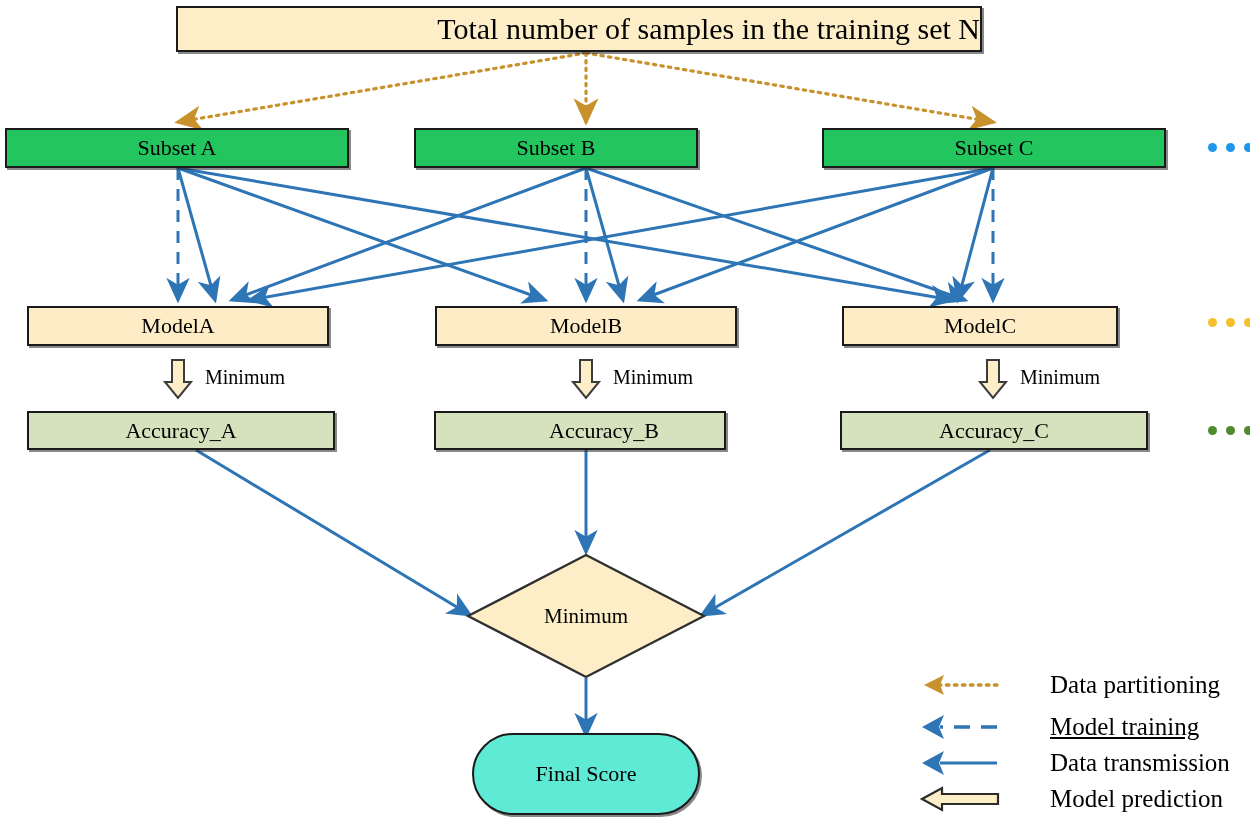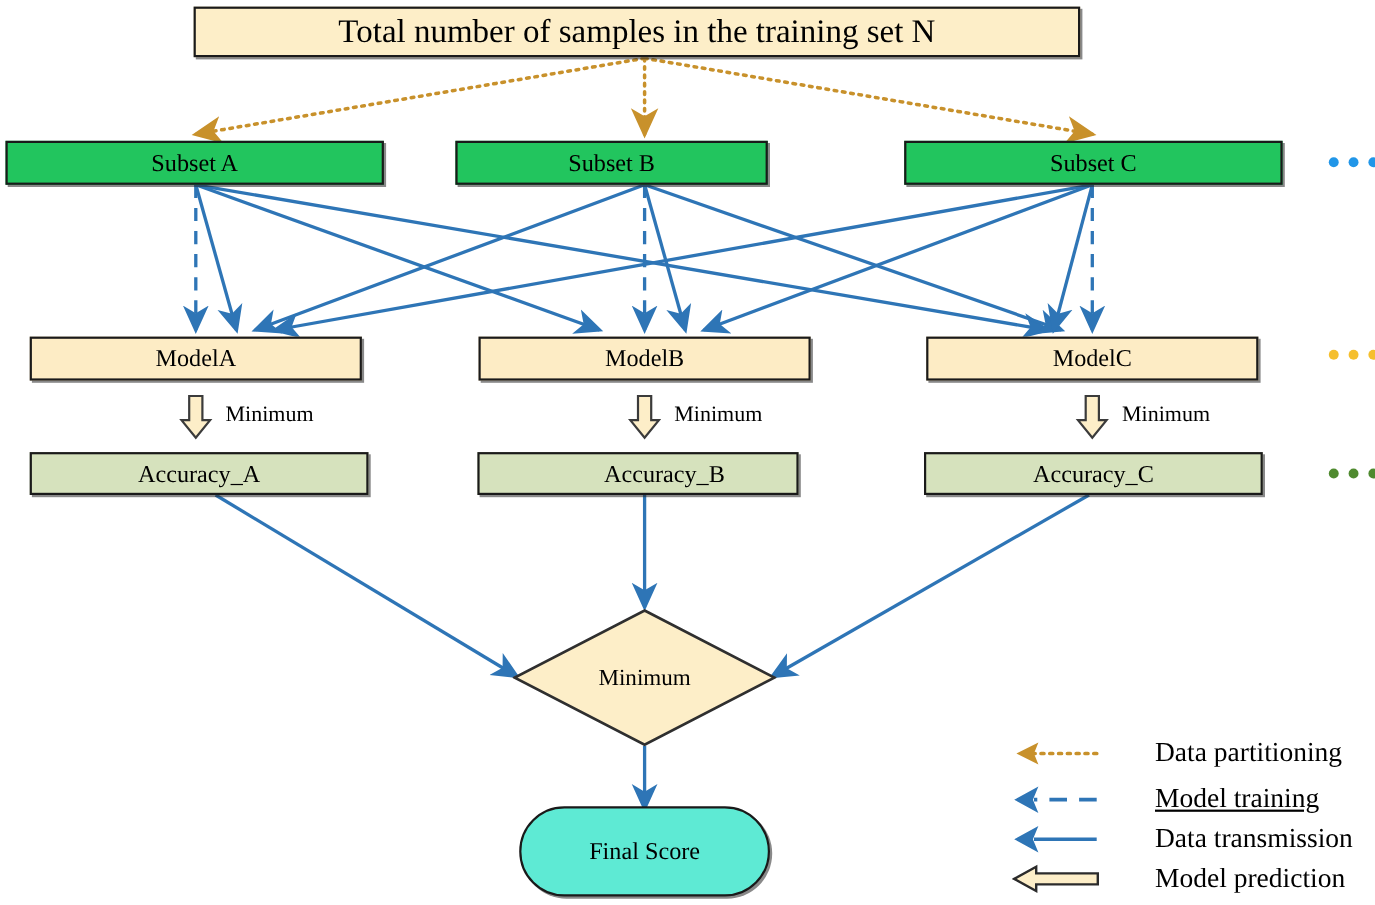--- a/index.html
+++ b/index.html
@@ -168,41 +168,41 @@
       <path d="M586,678 L586,735"></path>
     </g>
 
     <g fill="#fdeec8" stroke="#3b3b3b" stroke-width="2">
       <path d="M172,360 L184,360 L184,382 L191,382 L178,398 L165,382 L172,382 Z"></path>
       <path d="M580,360 L592,360 L592,382 L599,382 L586,398 L573,382 L580,382 Z"></path>
       <path d="M987,360 L999,360 L999,382 L1006,382 L993,398 L980,382 L987,382 Z"></path>
     </g>
   </svg>
 
-  <div class="node node-title" style="left:176px; top:6px; width:806px; height:46px;">
+  <div class="node node-title" style="left:176px; top:6px; width:806px; height:46px;justify-content:flex-end;">
     <span>Total number of samples in the training set N</span>
   </div>
 
   <div class="node node-subset" style="left:5px; top:128px; width:344px; height:40px;">
     <span>Subset A</span>
   </div>
   <div class="node node-subset" style="left:414px; top:128px; width:284px; height:40px;">
     <span>Subset B</span>
   </div>
   <div class="node node-subset" style="left:822px; top:128px; width:344px; height:40px;">
     <span>Subset C</span>
   </div>
 
   <div class="node node-model" style="left:27px; top:306px; width:302px; height:40px;">
     <span>ModelA</span>
   </div>
   <div class="node node-model" style="left:435px; top:306px; width:302px; height:40px;">
     <span>ModelB</span>
   </div>
-  <div class="node node-model" style="left:842px; top:306px; width:302px; height:40px;justify-content:center;">
+  <div class="node node-model" style="left:842px; top:306px; width:276px; height:40px;justify-content:center;">
     <span>ModelC</span>
   </div>
 
   <div class="minlabel" style="left:205px; top:366px;">Minimum</div>
   <div class="minlabel" style="left:613px; top:366px;">Minimum</div>
   <div class="minlabel" style="left:1020px; top:366px;">Minimum</div>
 
   <div class="node node-accuracy" style="left:27px; top:411px; width:308px; height:39px;">
     <span>Accuracy_A</span>
   </div>

